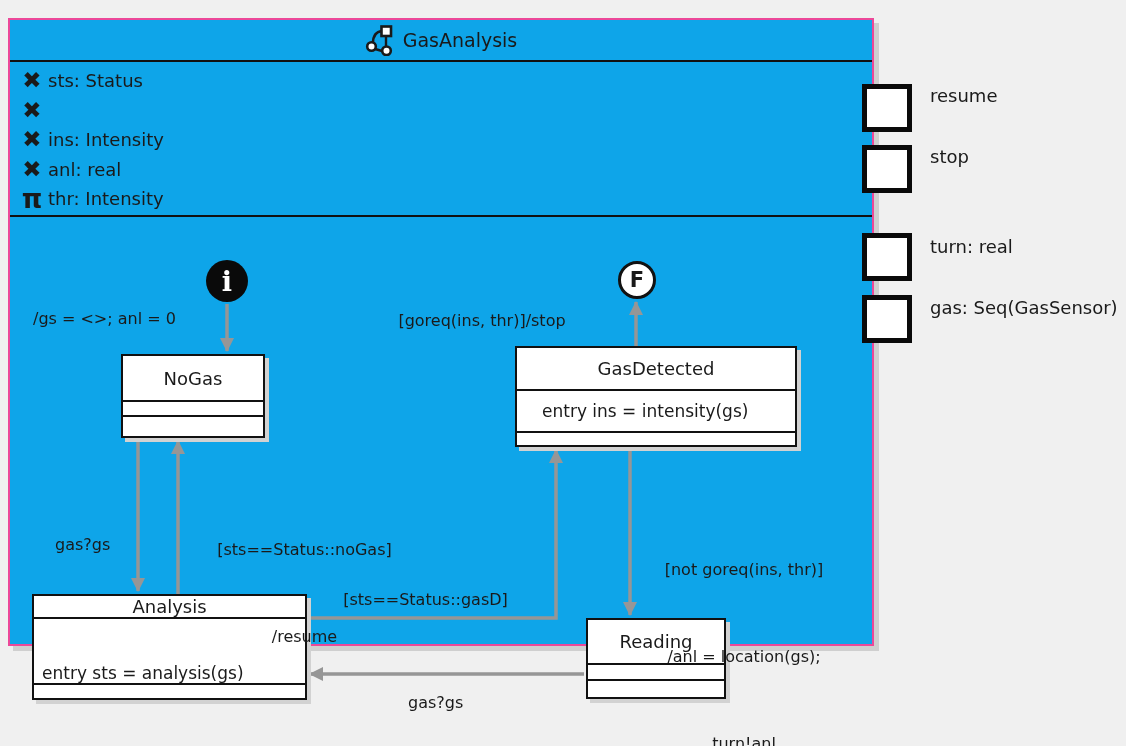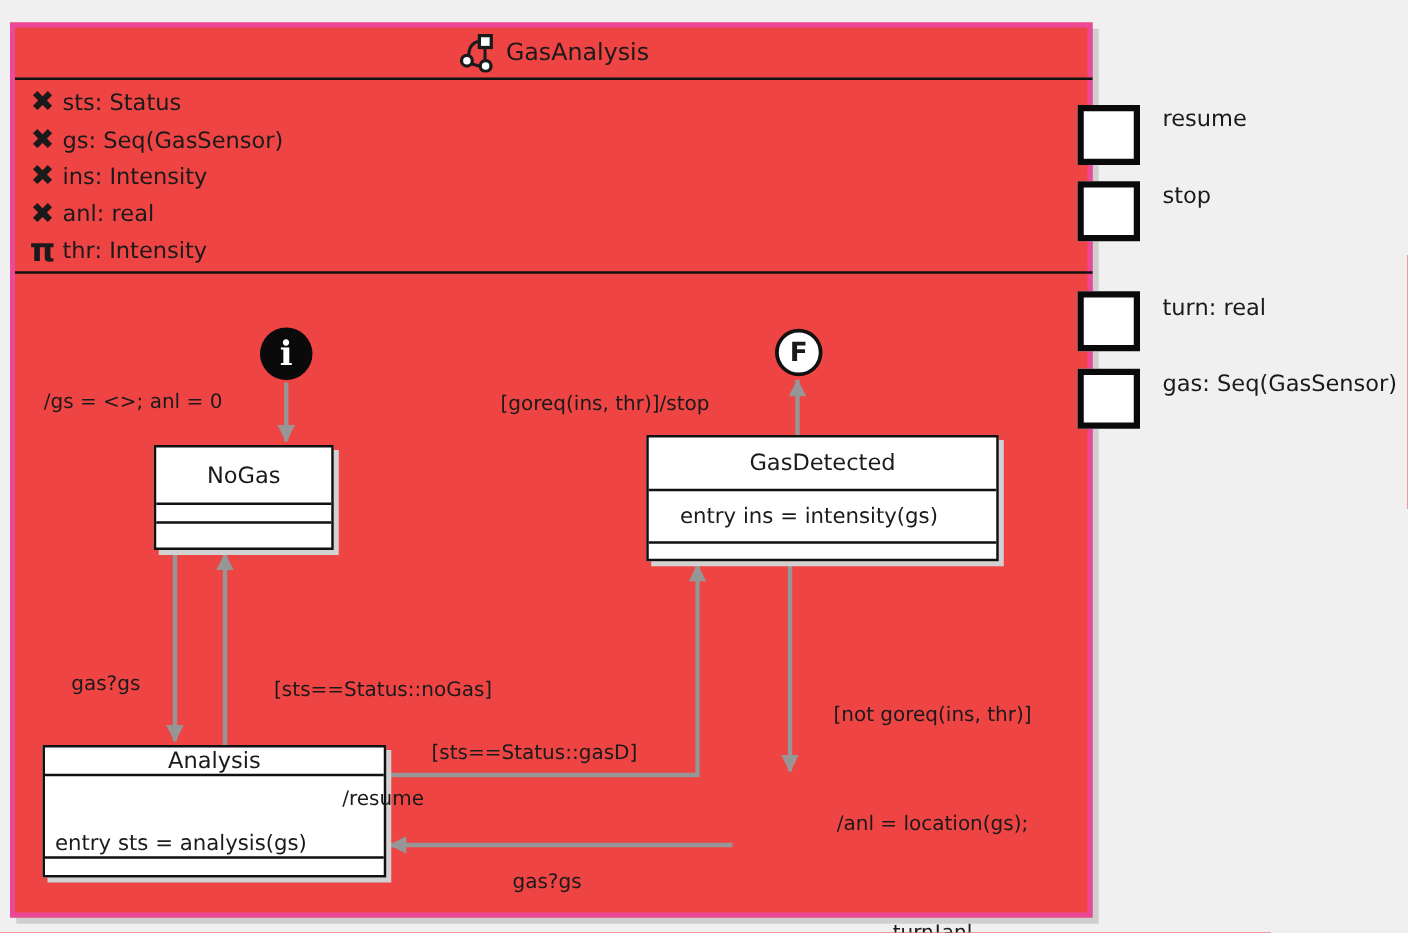--- a/index.html
+++ b/index.html
@@ -8,23 +8,23 @@
     position:relative;
     background:#f0f0f0;
     font-family:"DejaVu Sans","Liberation Sans",sans-serif;
     color:#1a1a1a;
     overflow:hidden;
   }
   .abs { position:absolute; }
 
   
   #stm-container {
-    left:8px; top:18px; width:866px; height:716px;
-    background:#ef4444;
-    border:4px solid #ec4899;
+    left:8px; top:18px; width:866px; height:628px;
+    background:#0ea5e9;
+    border:2px solid #ec4899;
     box-shadow:5px 5px 0 #cfcfcf;
   }
   #title-bar {
     left:0; top:0; width:862px; height:42px;
     border-bottom:2px solid #111;
     display:flex; align-items:center; justify-content:center; gap:9px;
     font-size:19px;
   }
   #vars-section {
     left:0; top:42px; width:862px; height:155px;
@@ -123,21 +123,20 @@
     <span>GasAnalysis</span>
   </div>
 
   <div id="vars-section" class="abs">
     <div class="var-row">
       <span class="var-icon">✖</span>
       <span>sts: Status</span>
     </div>
     <div class="var-row">
       <span class="var-icon">✖</span>
-      <span>gs: Seq(GasSensor)</span>
     </div>
     <div class="var-row">
       <span class="var-icon">✖</span>
       <span>ins: Intensity</span>
     </div>
     <div class="var-row">
       <span class="var-icon">✖</span>
       <span>anl: real</span>
     </div>
     <div class="var-row">
@@ -179,20 +178,25 @@
     <div class="state-action">entry ins = intensity(gs)</div>
     <div style="flex:1"></div>
   </div>
 
   <div id="state-analysis" class="state abs">
     <div class="state-title">Analysis</div>
     <div class="state-action">entry sts = analysis(gs)</div>
     <div style="flex:1"></div>
   </div>
 
+  <div id="state-reading" class="state abs">
+    <div class="state-title">Reading</div>
+    <div class="state-mid"></div>
+    <div style="flex:1"></div>
+  </div>
 
   <div id="lbl-init" class="tlabel abs">/gs = &lt;&gt;; anl = 0</div>
   <div id="lbl-gas-left" class="tlabel abs">gas?gs</div>
   <div id="lbl-resume" class="tlabel abs">
     <div>[sts==Status::noGas]</div>
     <div>/resume</div>
   </div>
   <div id="lbl-gasd" class="tlabel abs">[sts==Status::gasD]</div>
   <div id="lbl-goreq" class="tlabel abs">[goreq(ins, thr)]/stop</div>
   <div id="lbl-notgoreq" class="tlabel abs">

